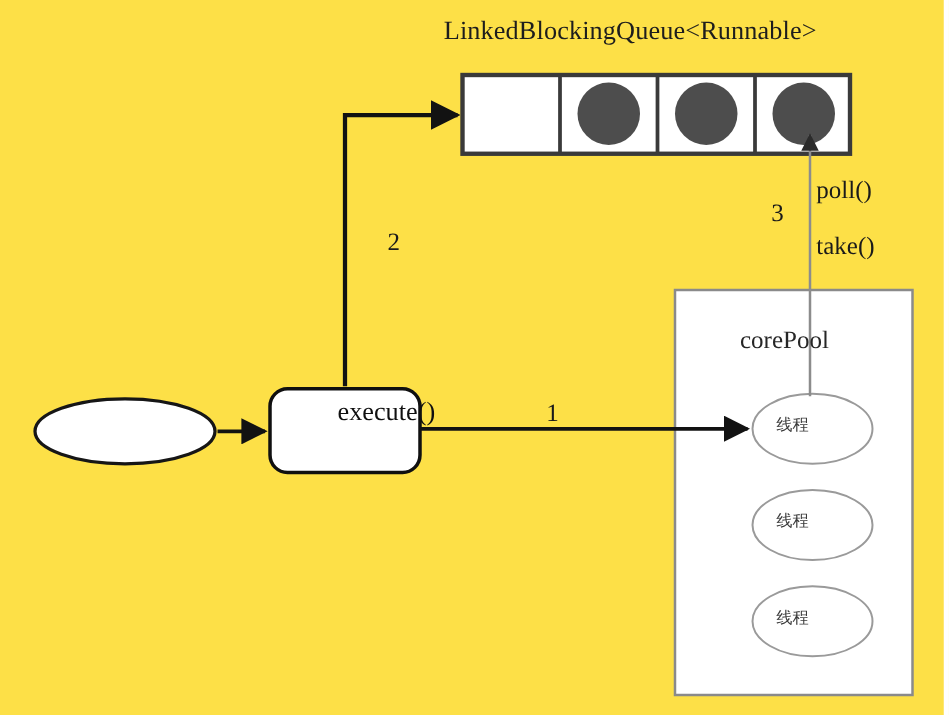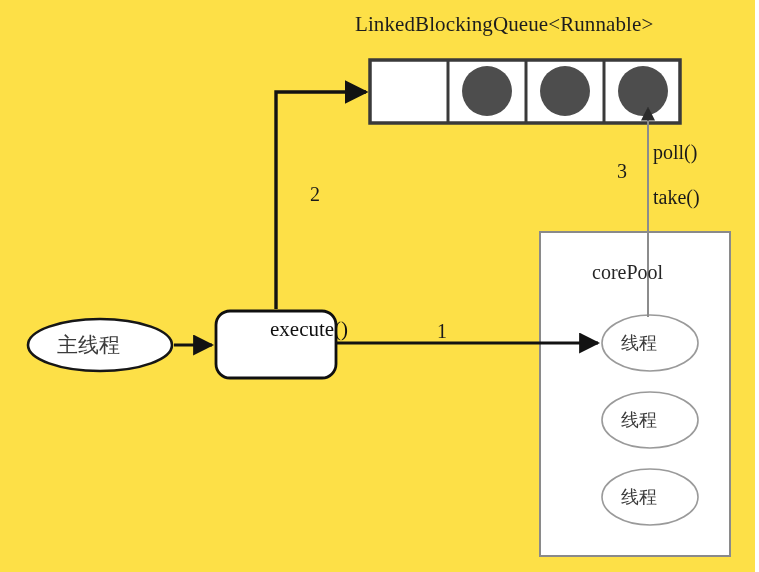--- a/index.html
+++ b/index.html
@@ -84,21 +84,21 @@
     font-size: 21px;
     color: #101010;
     margin-left: 38px;
   }
   #label-main-thread {
     left: 57px;
     top: 331px;
     font-size: 21px;
   }
   .thread-label {
-    font-size: 18px;
+    font-size: 13px;
   }
   #label-thread-0 { left: 621px; top: 331px; }
   #label-thread-1 { left: 621px; top: 408px; }
   #label-thread-2 { left: 621px; top: 485px; }
 </style>
 </head>
 <body>
 
 <div id="diagram-root">
 
@@ -156,21 +156,20 @@
   <div class="txt" id="label-take">take()</div>
 
   <div class="txt" id="label-step-2">2</div>
 
   <div class="txt" id="label-step-1">1</div>
 
   <div class="txt" id="label-corepool">corePool</div>
 
   <div class="txt" id="label-execute">execute()</div>
 
-  <div class="txt txt-cn" id="label-main-thread">主线程</div>
 
   <div class="txt txt-cn thread-label" id="label-thread-0">线程</div>
 
   <div class="txt txt-cn thread-label" id="label-thread-1">线程</div>
 
   <div class="txt txt-cn thread-label" id="label-thread-2">线程</div>
 
 </div>
 
 </body></html>

